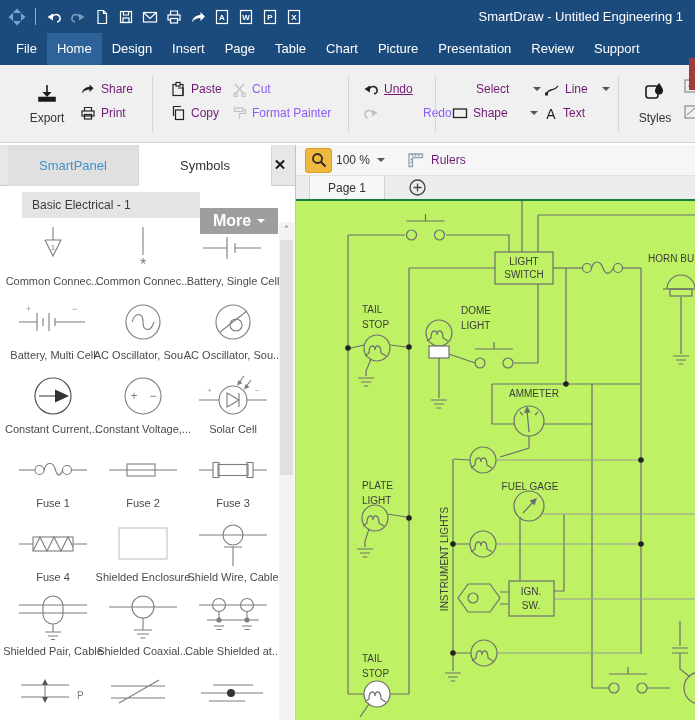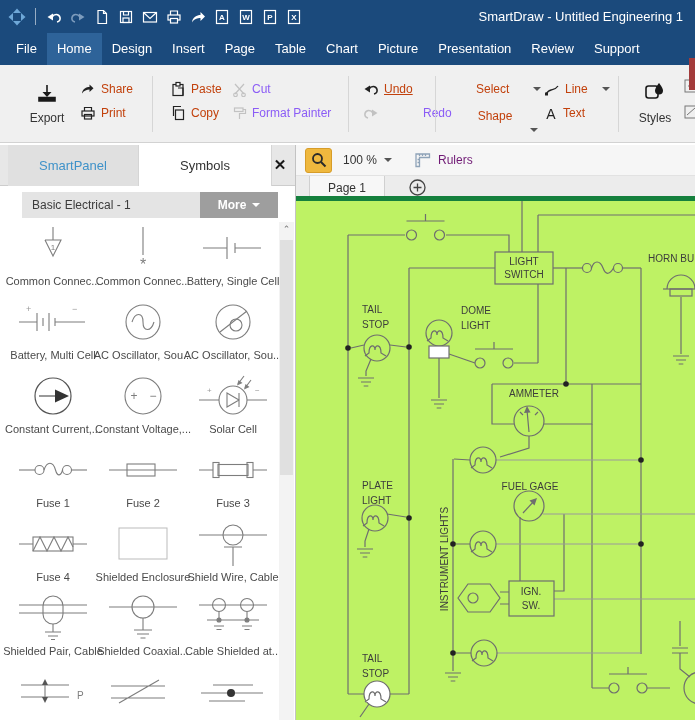--- a/index.html
+++ b/index.html
@@ -18,21 +18,21 @@
   
   .menubar{position:absolute;left:0;top:33px;width:695px;height:32px;background:#1b4a7c;
            display:flex;align-items:stretch;padding-left:6px;box-sizing:border-box;}
   .menu-item{color:#fff;font-size:13px;line-height:32px;padding:0 10px;cursor:default;}
   .menu-item.active{background:#2e6399;}
   
   .ribbon{position:absolute;left:0;top:65px;width:695px;height:77px;background:#f0f0f0;
           border-bottom:1px solid #d2d2d2;}
   .rb-sep{position:absolute;top:11px;width:1px;height:56px;background:#d6d6d6;}
   .rb-item{position:absolute;height:18px;display:flex;align-items:center;gap:5px;
-           font-size:12px;color:#c2410c;white-space:nowrap;}
+           font-size:12px;color:#701a75;white-space:nowrap;}
   .rb-item.disabled{color:#8b5cf6;}
   .rb-big{position:absolute;display:flex;flex-direction:column;align-items:center;
           font-size:12px;color:#333;}
   .rb-big .big-ic{height:26px;display:flex;align-items:flex-end;margin-bottom:7px;}
   .caret{width:0;height:0;border-left:4px solid transparent;border-right:4px solid transparent;
          border-top:4px solid #555;}
   .red-strip{position:absolute;left:689px;top:58px;width:6px;height:32px;background:#a23b3b;}
   
   .panel{position:absolute;left:0;top:145px;width:296px;height:575px;background:#fff;
          border-right:1px solid #c3c3c3;box-sizing:border-box;}
@@ -40,47 +40,47 @@
               border-bottom:1px solid #cdcdcd;box-sizing:border-box;}
   .ptab{position:absolute;top:0;height:41px;line-height:41px;text-align:center;font-size:13px;}
   .ptab-smart{left:8px;width:130px;color:#3f92c9;background:#e0e0e0;}
   .ptab-symbols{left:138px;width:132px;color:#333;background:#fff;border-left:1px solid #d5d5d5;
                 border-right:1px solid #d5d5d5;}
   .panel-close{position:absolute;right:6px;top:11px;width:18px;height:18px;color:#1a1a1a;
                font-size:15px;font-weight:bold;text-align:center;line-height:18px;}
   .lib-row{position:absolute;left:0;top:47px;width:295px;height:26px;}
   .lib-label{position:absolute;left:22px;top:0;width:178px;height:26px;background:#e4e4e4;
              color:#3c3c3c;font-size:12px;line-height:26px;padding-left:10px;box-sizing:border-box;}
-  .more-btn{position:absolute;left:200px;top:0;width:78px;height:26px;background:#9e9e9e;
-            color:#fff;font-size:12px;font-weight:bold;display:flex;align-items:center;
+  .more-btn{position:absolute;left:200px;top:16px;width:78px;height:26px;background:#9e9e9e;
+            color:#fff;font-size:16px;font-weight:bold;display:flex;align-items:center;
             justify-content:center;gap:6px;}
   .more-btn .caret{border-top-color:#fff;}
   .sym-grid{position:absolute;left:8px;top:77px;width:270px;display:grid;
             grid-template-columns:repeat(3,90px);}
   .sym-cell{width:90px;height:74px;display:flex;flex-direction:column;align-items:center;}
   .sym-ic{height:52px;display:flex;align-items:center;justify-content:center;}
   .sym-cap{font-size:11px;color:#4a4a4a;white-space:nowrap;line-height:14px;}
   .sym-stroke{stroke:#7d7d7d;fill:none;stroke-width:1.1;}
   .scrollbar{position:absolute;left:279px;top:77px;width:15px;height:498px;background:#f3f3f3;}
   .sb-arrow{position:absolute;left:0;top:2px;width:15px;text-align:center;color:#707070;
             font-size:9px;}
   .sb-thumb{position:absolute;left:1px;top:18px;width:13px;height:235px;background:#e0e0e0;}
   
   .canvas-col{position:absolute;left:296px;top:145px;width:399px;height:575px;background:#fff;}
   .cv-toolbar{position:absolute;left:0;top:0;width:399px;height:31px;background:#f6f6f6;
               border-bottom:1px solid #e2e2e2;box-sizing:border-box;display:flex;
               align-items:center;}
   .zoom-btn{width:25px;height:23px;background:#efb83e;border:1px solid #d79c28;border-radius:3px;
             margin-left:9px;display:flex;align-items:center;justify-content:center;}
-  .zoom-text{font-size:12px;color:#333;margin-left:11px;}
+  .zoom-text{font-size:12px;color:#333;margin-left:4px;}
   .cv-toolbar .caret{margin-left:7px;}
   .ruler-ic{margin-left:22px;}
   .rulers-text{font-size:12px;color:#701a75;margin-left:6px;}
   .page-row{position:absolute;left:0;top:31px;width:399px;height:25px;background:#ececec;
-            border-bottom:5px solid #15803d;box-sizing:border-box;display:flex;align-items:stretch;}
+            border-bottom:2px solid #15803d;box-sizing:border-box;display:flex;align-items:stretch;}
   .page-tab{margin-left:13px;padding:0 18px;background:#f7f7f7;border-left:1px solid #d0d0d0;
             border-right:1px solid #d0d0d0;font-size:12px;color:#333;line-height:24px;}
   .add-page{width:17px;height:17px;margin:3px 0 0 24px;}
   .draw-area{position:absolute;left:0;top:56px;width:399px;height:557px;background:#bef264;}
   .wire{stroke:#6e6e6e;stroke-width:1.2;fill:none;}
   .wire-gray{stroke:#9a9a9a;stroke-width:1.2;fill:none;}
   .dgtext{font-family:"Liberation Sans",sans-serif;font-size:10px;fill:#3c3c3c;}
 </style>
 </head>
 <body>
@@ -281,21 +281,21 @@
     </div>
     <div class="rb-sep" style="left:435px;"></div>
 
     <div class="rb-item" style="left:452px;top:15px;width:86px;gap:24px;">
       <svg width="15" height="15">
           <polygon points="4,1 11.5,9 8,9.5 10,14 8,15 6,10.5 4,13" fill="#222"></polygon>
         </svg>
       <span>Select</span>
       <span class="caret" style="margin-left:auto;"></span>
     </div>
-    <div class="rb-item" style="left:452px;top:39px;width:86px;flex-direction:column;">
+    <div class="rb-item" style="left:452px;top:39px;width:86px;">
       <svg width="16" height="14">
           <rect x="1.5" y="3" width="13" height="8.5" stroke="#222" fill="none" stroke-width="1.3"></rect>
         </svg>
       <span>Shape</span>
       <span class="caret" style="margin-left:auto;"></span>
     </div>
     <div class="rb-item" style="left:544px;top:15px;width:66px;">
       <svg width="16" height="15">
           <path d="M2,12 C6,5 10,10 14,4" stroke="#222" fill="none" stroke-width="1.3"></path>
         <rect x="1" y="10.5" width="3" height="3" fill="#222"></rect>

